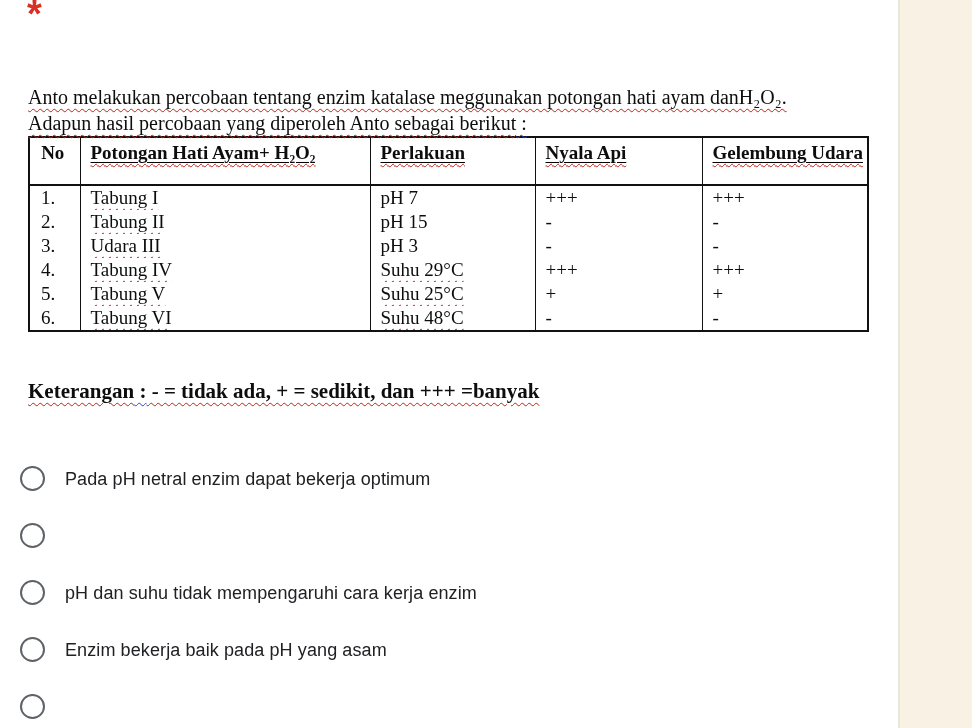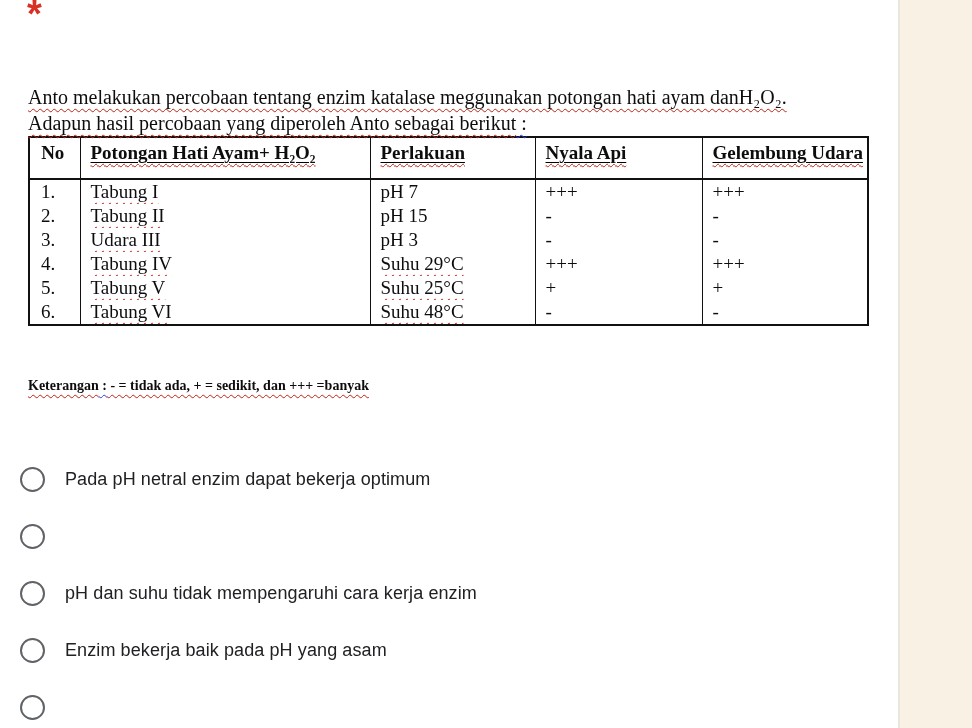--- a/index.html
+++ b/index.html
@@ -65,21 +65,21 @@
     border-collapse: collapse;
     table-layout: fixed;
     width: 839px;
     margin-top: 0px;
     font-size: 19px;
   }
   table.results, table.results th, table.results td {
     border: 1.2px solid #111;
   }
   table.results { border: 2px solid #111; }
-  table.results thead tr { height: 42px; }
+  table.results thead tr { height: 48px; }
   table.results thead th {
     border-bottom: 2px solid #111;
     font-weight: 700;
     text-align: left;
     vertical-align: top;
     padding: 2px 4px 0 10px;
     line-height: 25px;
   }
   table.results thead th.c-no { text-align: center; padding-left: 0; }
   table.results tbody tr { height: 24px; }
@@ -89,33 +89,32 @@
     padding: 0 4px 0 10px;
     line-height: 24px;
     white-space: nowrap;
     overflow: hidden;
   }
   table.results tbody td.c-no { padding-left: 11px; }
   .keterangan {
     margin-top: 46px !important;
     font-weight: 700;
     line-height: 27px !important;
-    font-size: 14px;
+    font-size: 21px;
   }
   .closing { line-height: 27px !important; font-size: 19.5px; }
   
   .options {
     position: absolute;
     left: 20px;
     top: 466px;
     width: 840px;
   }
   .option {
     display: flex;
-    align-items: center;
     height: 27px;
     margin-bottom: 30px;
     cursor: pointer;
   }
   .radio {
     flex: 0 0 auto;
     width: 21px;
     height: 21px;
     border: 2.5px solid #5f6368;
     border-radius: 50%;

